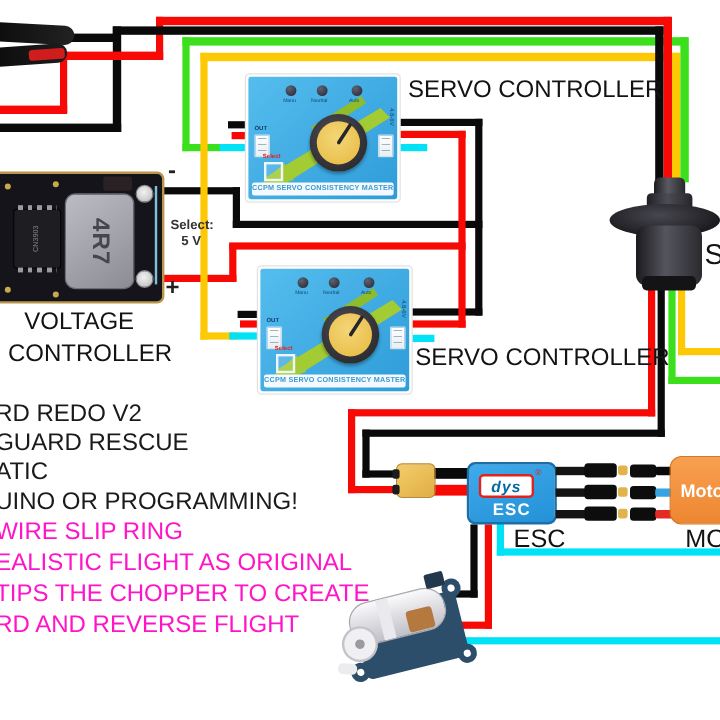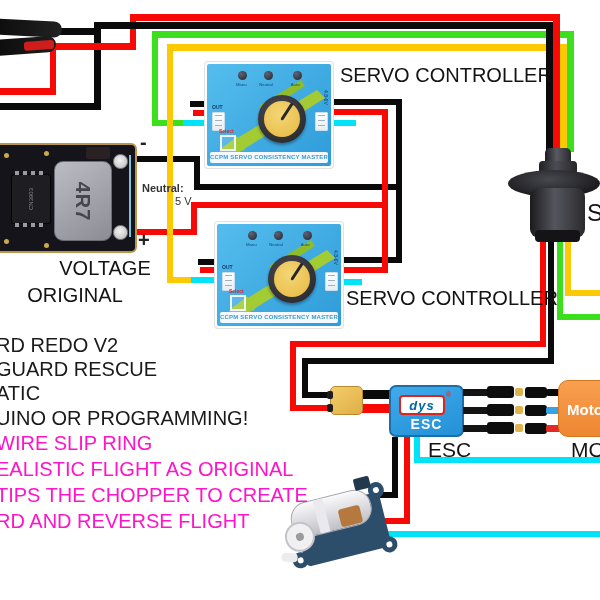--- a/index.html
+++ b/index.html
@@ -129,24 +129,24 @@
     <div class="w" style="left:119px;top:9px;width:15px;height:15px;border-radius:50%;background:radial-gradient(circle at 45% 40%,#f2f2f2,#b8b8b8);border:1px solid #88888c;box-sizing:border-box;"></div>
     <div class="w" style="left:119px;top:80px;width:15px;height:15px;border-radius:50%;background:radial-gradient(circle at 45% 40%,#f2f2f2,#b8b8b8);border:1px solid #88888c;box-sizing:border-box;"></div>
     <div class="w" style="left:10px;top:8px;width:5px;height:5px;border-radius:50%;background:#c9a94e"></div>
     <div class="w" style="left:10px;top:94px;width:5px;height:5px;border-radius:50%;background:#c9a94e"></div>
     <div class="w" style="left:50px;top:6px;width:5px;height:5px;border-radius:50%;background:#c9a94e"></div>
     <div class="w" style="left:50px;top:98px;width:5px;height:5px;border-radius:50%;background:#c9a94e"></div>
   </div>
   <div class="w" style="left:129px;top:155px;width:2px;height:82px;background:#7fc0dc"></div>
   <div class="w" style="left:140px;top:131px;font-size:20px;font-weight:bold;color:#222;">-</div>
   <div class="w" style="left:138px;top:229px;font-size:20px;font-weight:bold;color:#222;">+</div>
-  <div class="w" style="left:142px;top:182px;font-size:11px;font-weight:bold;color:#333;">Neutral:</div>
-  <div class="w" style="left:151px;top:195px;font-size:11px;font-weight:normal;color:#333;margin-left:24px;">5 V</div>
-  <div class="cap" style="left:0px;top:257px;width:132px;text-align:center;padding-left:39px;">VOLTAGE</div>
-  <div class="cap" style="left:0px;top:284px;width:150px;text-align:center;">ORIGINAL</div>
+  <div class="w" style="left:142px;top:182px;font-size:11px;font-weight:bold;color:#333;">Select:</div>
+  <div class="w" style="left:151px;top:195px;font-size:11px;font-weight:bold;color:#333;">5 V</div>
+  <div class="cap" style="left:0px;top:257px;width:132px;text-align:center;">VOLTAGE</div>
+  <div class="cap" style="left:0px;top:284px;width:150px;text-align:center;">CONTROLLER</div>
 
   <div class="ctrl" style="left:205px;top:62px;">
     <div class="face">
       <svg width="124" height="102" viewBox="0 0 124 102">
         <polygon points="14,84 110,26 118,34 26,92" fill="#a3cb33"></polygon>
         <polygon points="6,93 30,72 38,86" fill="#a3cb33"></polygon>
         <polygon points="52,42 94,16 98,22 58,48" fill="#8fbc2a"></polygon>
       </svg>
       <div class="dot" style="left:31px;"></div>
       <div class="dot" style="left:57px;"></div>

